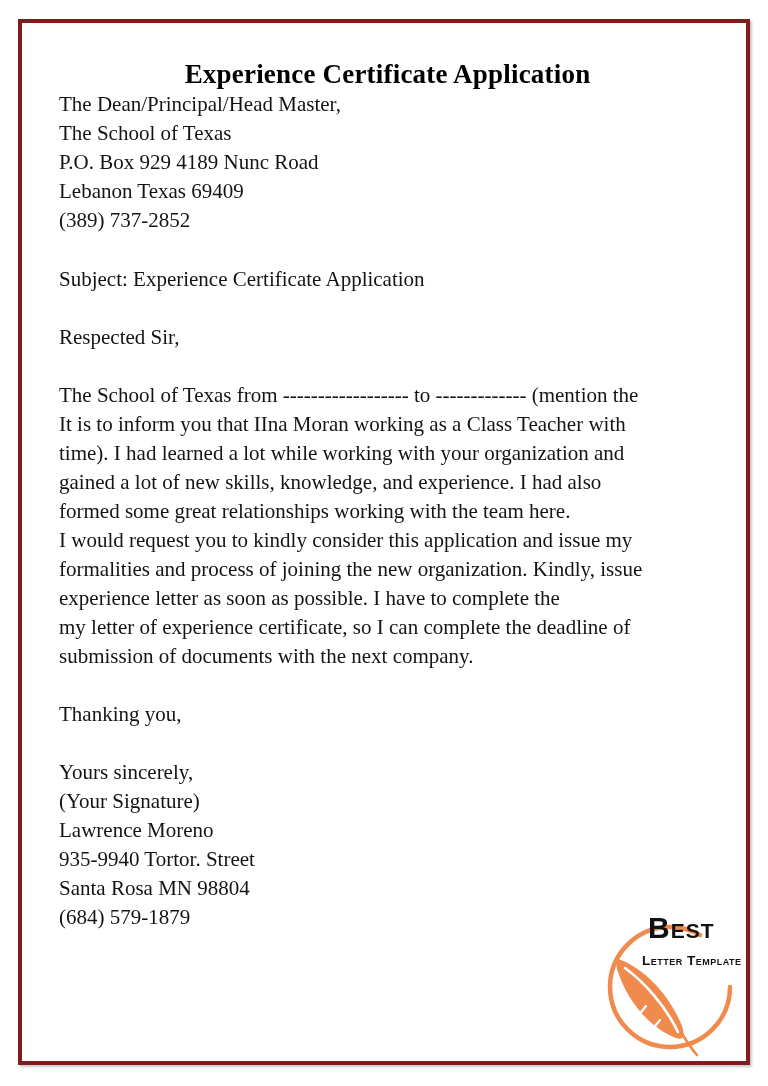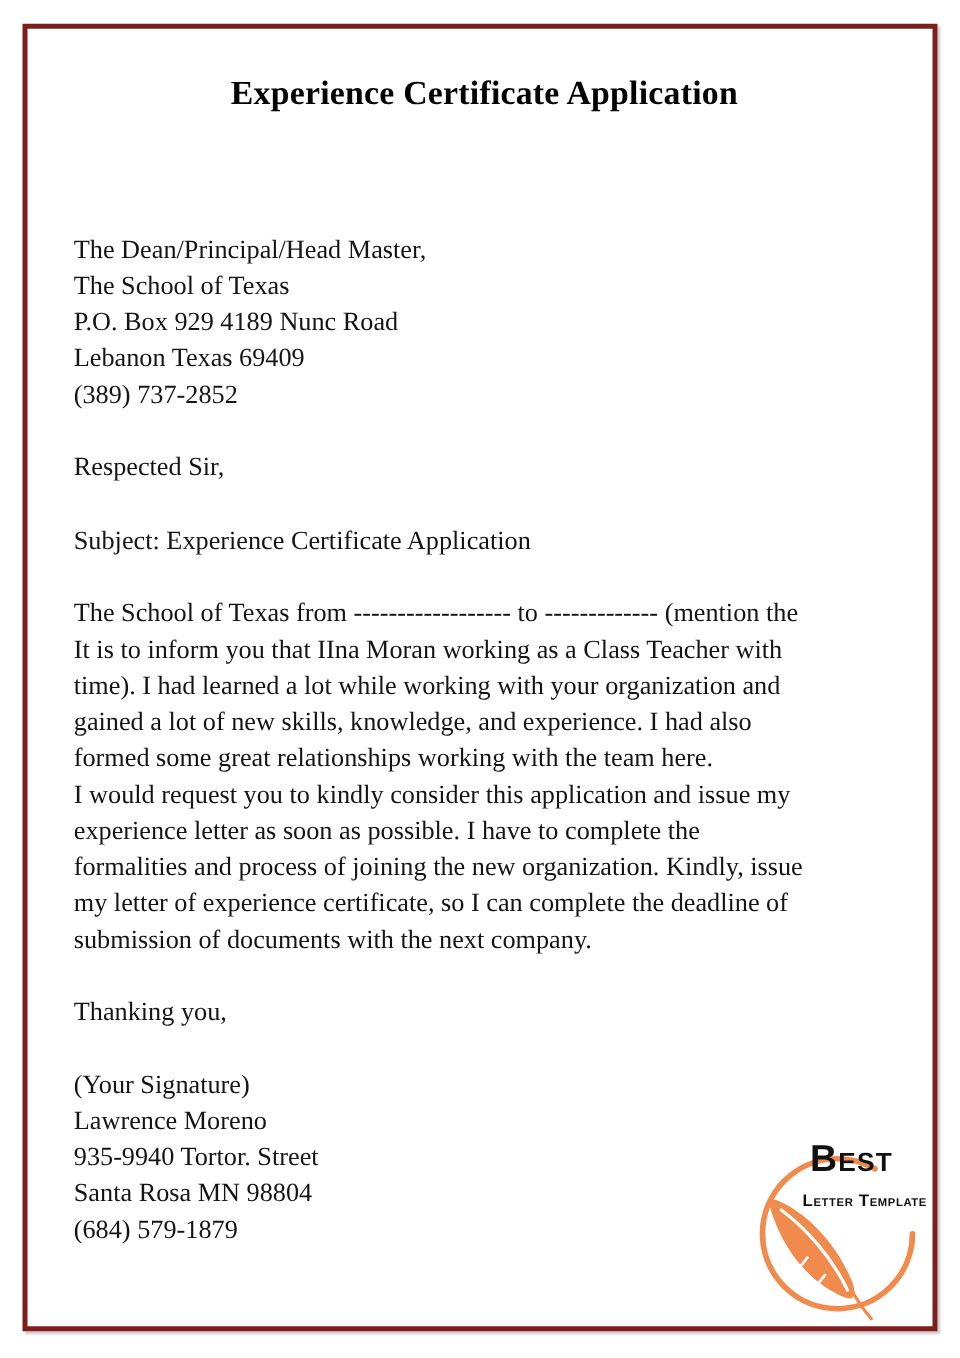--- a/index.html
+++ b/index.html
@@ -26,21 +26,21 @@
     font-weight: bold;
     font-size: 27px;
     letter-spacing: 0.2px;
     color: #000000;
   }
   .line {
     font-size: 21px;
     line-height: 29px;
     white-space: nowrap;
   }
-  .recipient-block { margin-top: 95px; }
+  .recipient-block { }
   .subject-line    { margin-top: 30px; }
   .salutation-line { margin-top: 29px; }
   .body-block      { margin-top: 29px; }
   .thanks-line     { margin-top: 29px; }
   .signature-block { margin-top: 29px; }
 
   
   .logo {
     position: absolute;
     right: 10px; bottom: 2px;
@@ -79,40 +79,41 @@
     <div class="doc-title">Experience Certificate Application</div>
 
     <div class="recipient-block">
       <div class="line">The Dean/Principal/Head Master,</div>
       <div class="line">The School of Texas</div>
       <div class="line">P.O. Box 929 4189 Nunc Road</div>
       <div class="line">Lebanon Texas 69409</div>
       <div class="line">(389) 737-2852</div>
     </div>
 
+    <div class="line subject-line">Subject: Experience Certificate Application</div>
+
     <div class="line salutation-line">Respected Sir,</div>
-
-    <div class="line subject-line">Subject: Experience Certificate Application</div>
 
     <div class="body-block">
       <div class="line">The School of Texas from ------------------ to ------------- (mention the</div>
       <div class="line">It is to inform you that IIna Moran working as a Class Teacher with</div>
       <div class="line">time). I had learned a lot while working with your organization and</div>
       <div class="line">gained a lot of new skills, knowledge, and experience. I had also</div>
       <div class="line">formed some great relationships working with the team here.</div>
       <div class="line">I would request you to kindly consider this application and issue my</div>
+      <div class="line">formalities and process of joining the new organization. Kindly, issue</div>
       <div class="line">experience letter as soon as possible. I have to complete the</div>
-      <div class="line">formalities and process of joining the new organization. Kindly, issue</div>
       <div class="line">my letter of experience certificate, so I can complete the deadline of</div>
       <div class="line">submission of documents with the next company.</div>
     </div>
 
     <div class="line thanks-line">Thanking you,</div>
 
     <div class="signature-block">
+      <div class="line">Yours sincerely,</div>
       <div class="line">(Your Signature)</div>
       <div class="line">Lawrence Moreno</div>
       <div class="line">935-9940 Tortor. Street</div>
       <div class="line">Santa Rosa MN 98804</div>
       <div class="line">(684) 579-1879</div>
     </div>
 
   </div>
 
   <div class="logo">

